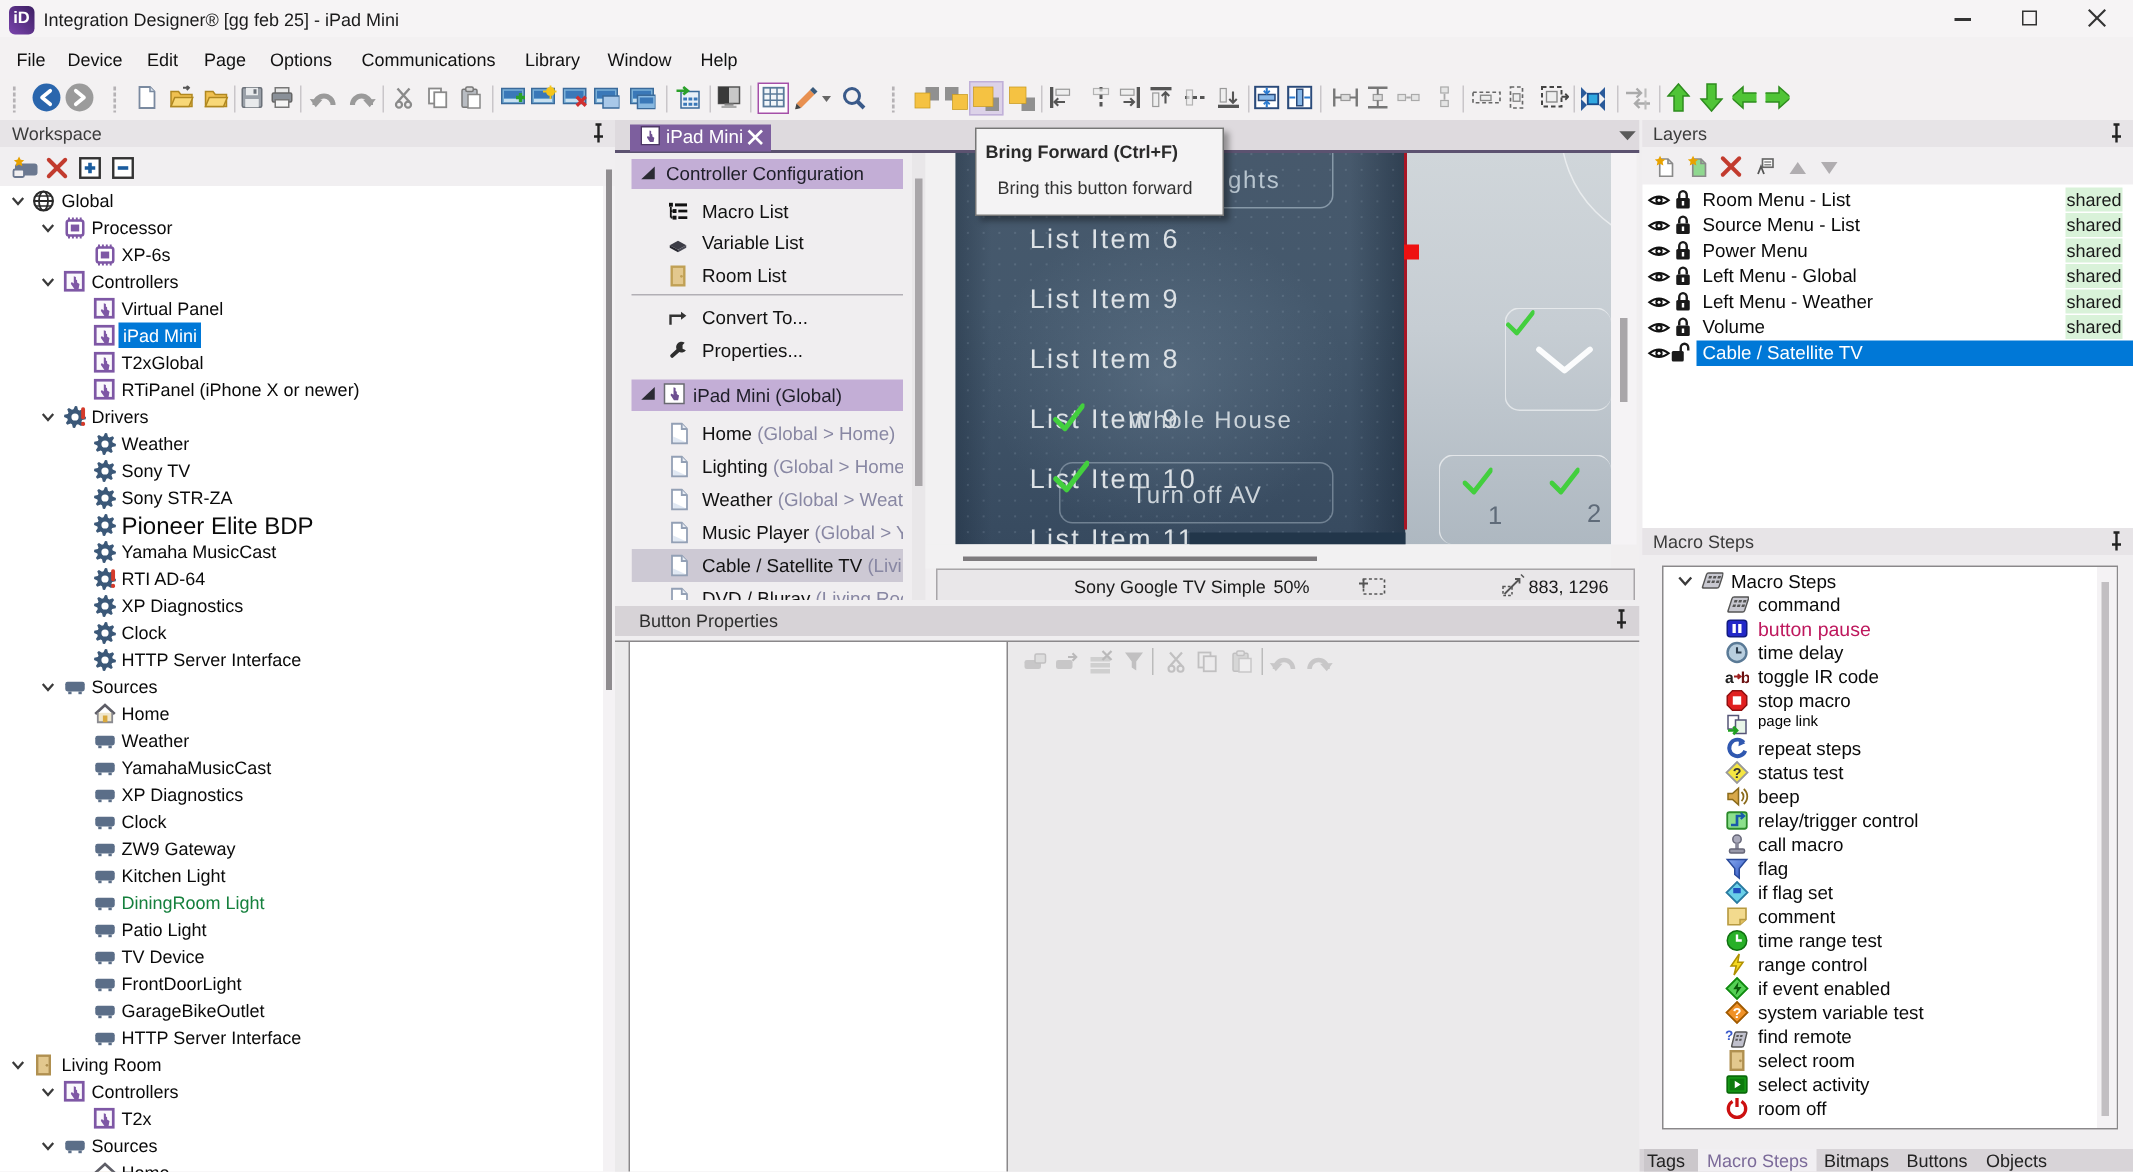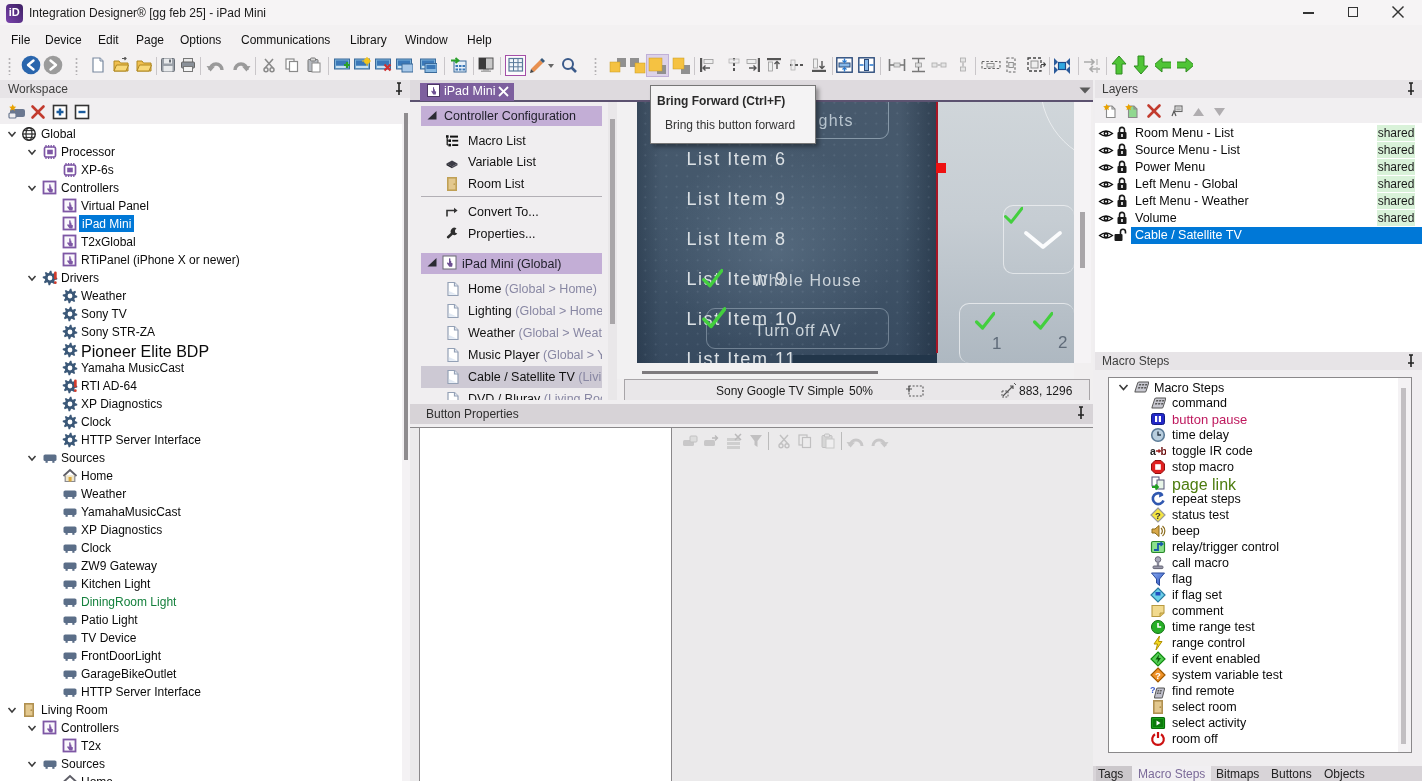--- a/index.html
+++ b/index.html
@@ -965,21 +965,21 @@
 <svg style="position:absolute;left:1150px;top:459px" width="16" height="16" viewBox="0 0 16 16">
     <path d="M5 1.5 L11 1.5 L14.5 5 L14.5 11 L11 14.5 L5 14.5 L1.5 11 L1.5 5 Z" fill="#e02020" stroke="#901010" stroke-width="1"></path>
     <rect x="5.2" y="5.2" width="5.6" height="5.6" fill="#fff"></rect>
   </svg>
 <div class="abs" style="left:1172px;top:460px;font-size:12.5px;color:#0a0a0a">stop macro</div>
 <svg style="position:absolute;left:1150px;top:475px" width="16" height="16" viewBox="0 0 16 16">
     <rect x="2" y="2" width="7" height="9" fill="#fff" stroke="#557" stroke-width="1"></rect>
     <rect x="7" y="5" width="7" height="9" fill="#e8f5e8" stroke="#557" stroke-width="1"></rect>
     <path d="M2 12 L8 12 M5.5 9.5 L8 12 L5.5 14.5" stroke="#20a020" stroke-width="1.8" fill="none"></path>
   </svg>
-<div class="abs" style="left:1172px;top:476px;font-size:16px;color:#4d7c0f">page link</div>
+<div class="abs" style="left:1172px;top:476px;font-size:10px;color:#000000">page link</div>
 <svg style="position:absolute;left:1150px;top:491px" width="16" height="16" viewBox="0 0 16 16">
     <path d="M12.5 4 A5.5 5.5 0 1 0 13.5 9.5" fill="none" stroke="#3058b0" stroke-width="2.6"></path>
     <path d="M9.5 1 L13.5 4.5 L9 6.5 Z" fill="#3058b0"></path>
   </svg>
 <div class="abs" style="left:1172px;top:492px;font-size:12.5px;color:#0a0a0a">repeat steps</div>
 <svg style="position:absolute;left:1150px;top:507px" width="16" height="16" viewBox="0 0 16 16">
     <path d="M8 1 L15 8 L8 15 L1 8 Z" fill="#f5e642" stroke="#999" stroke-width="1.2"></path>
     <text x="8" y="11.5" font-family="Liberation Sans" font-size="9.5" font-weight="bold" fill="#333" text-anchor="middle">?</text>
   </svg>
 <div class="abs" style="left:1172px;top:508px;font-size:12.5px;color:#0a0a0a">status test</div>

